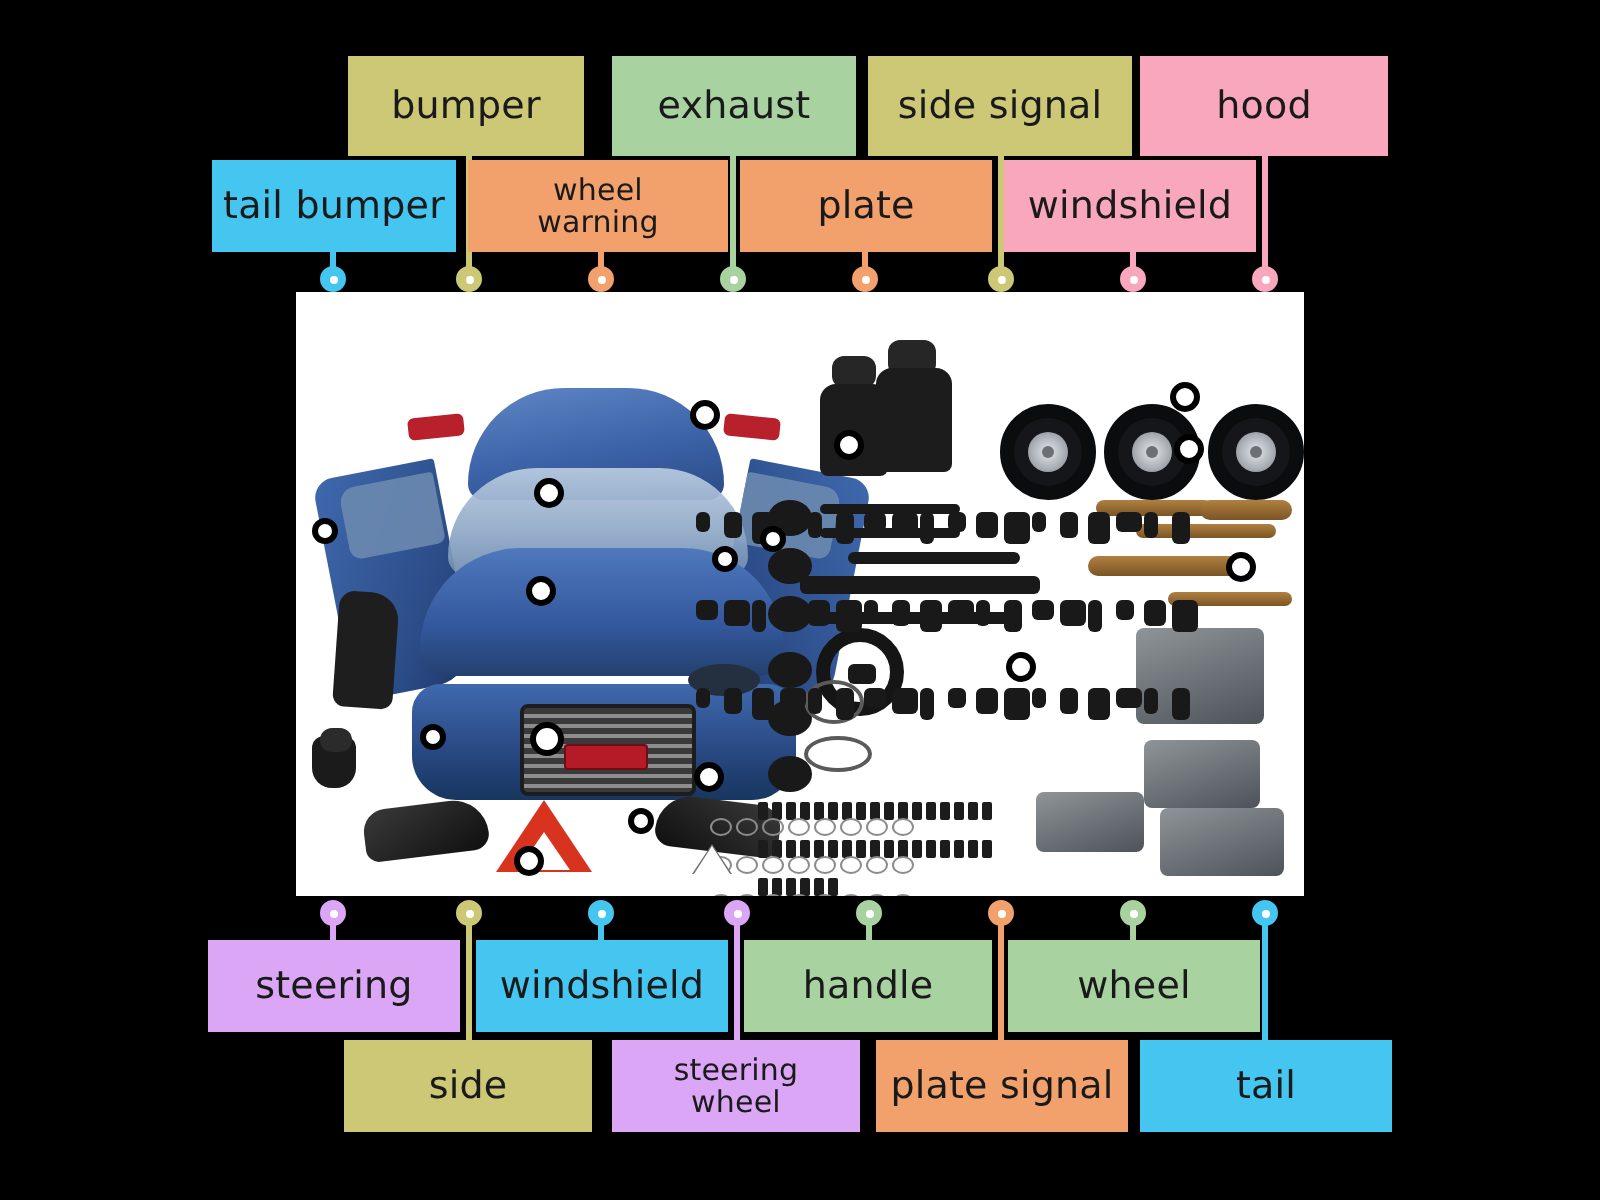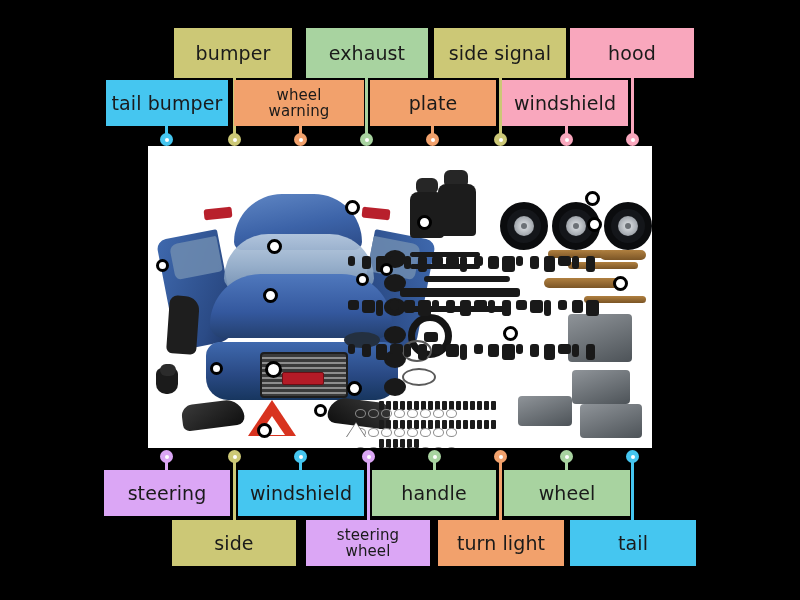--- a/index.html
+++ b/index.html
@@ -303,21 +303,21 @@
       <div class="label-box" style="left: 370px; top: 80px; width: 126px; height: 46px; background: rgb(242, 161, 108); z-index: 8;">plate</div>
       <div class="label-box" style="left: 434px; top: 28px; width: 132px; height: 50px; background: rgb(204, 200, 118); z-index: 7;">side signal</div>
       <div class="label-box" style="left: 502px; top: 80px; width: 126px; height: 46px; background: rgb(249, 167, 189); z-index: 8;">windshield</div>
       <div class="label-box" style="left: 570px; top: 28px; width: 124px; height: 50px; background: rgb(249, 167, 189); z-index: 7;">hood</div>
       <div class="label-box" style="left: 104px; top: 470px; width: 126px; height: 46px; background: rgb(219, 166, 245); z-index: 7;">steering</div>
       <div class="label-box" style="left: 172px; top: 520px; width: 124px; height: 46px; background: rgb(204, 200, 118); z-index: 8;">side</div>
       <div class="label-box" style="left: 238px; top: 470px; width: 126px; height: 46px; background: rgb(69, 198, 240); z-index: 7;">windshield</div>
       <div class="label-box two-line" style="left: 306px; top: 520px; width: 124px; height: 46px; background: rgb(219, 166, 245); z-index: 8;">steering
 wheel</div>
       <div class="label-box" style="left: 372px; top: 470px; width: 124px; height: 46px; background: rgb(168, 211, 160); z-index: 7;">handle</div>
-      <div class="label-box" style="left: 438px; top: 520px; width: 126px; height: 46px; background: rgb(242, 161, 108); z-index: 8;">turn light</div>
+      <div class="label-box" style="left: 438px; top: 520px; width: 126px; height: 46px; background: rgb(242, 161, 108); z-index: 8;">plate signal</div>
       <div class="label-box" style="left: 504px; top: 470px; width: 126px; height: 46px; background: rgb(168, 211, 160); z-index: 7;">wheel</div>
       <div class="label-box" style="left: 570px; top: 520px; width: 126px; height: 46px; background: rgb(69, 198, 240); z-index: 8;">tail</div>
     </div>
 
   <div id="photo-panel">
 
     <div class="pc door-left"></div>
     <div class="pc door-glass-l"></div>
     <div class="pc door-right"></div>
     <div class="pc door-glass-r"></div>

